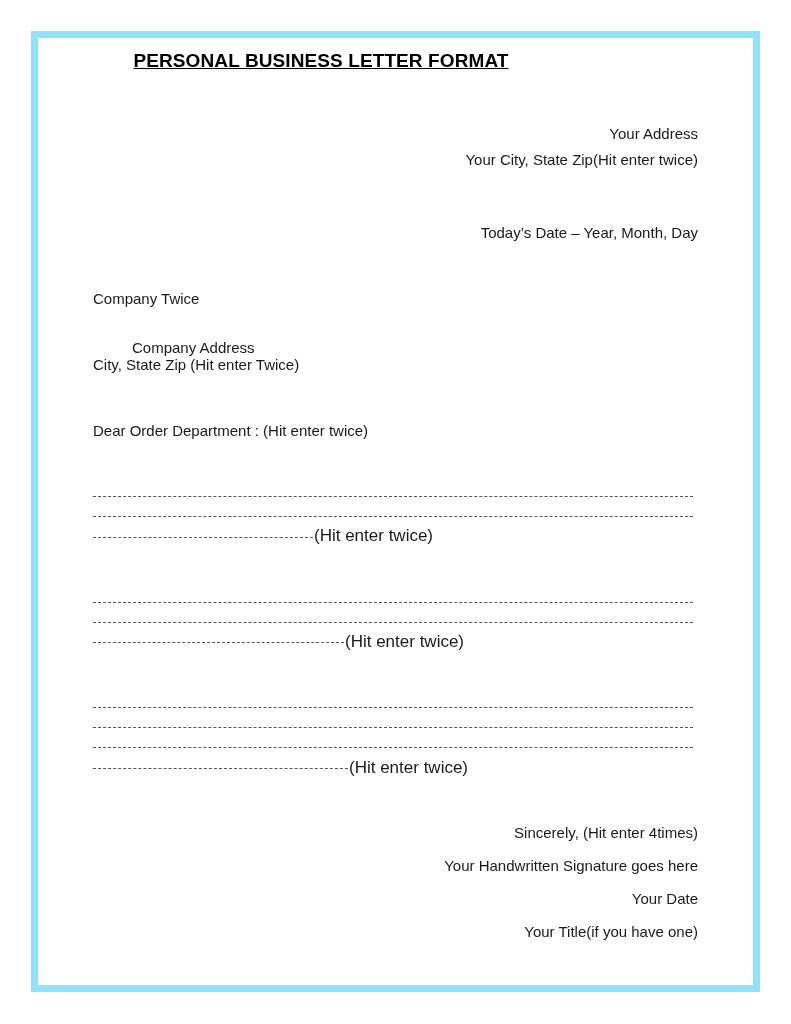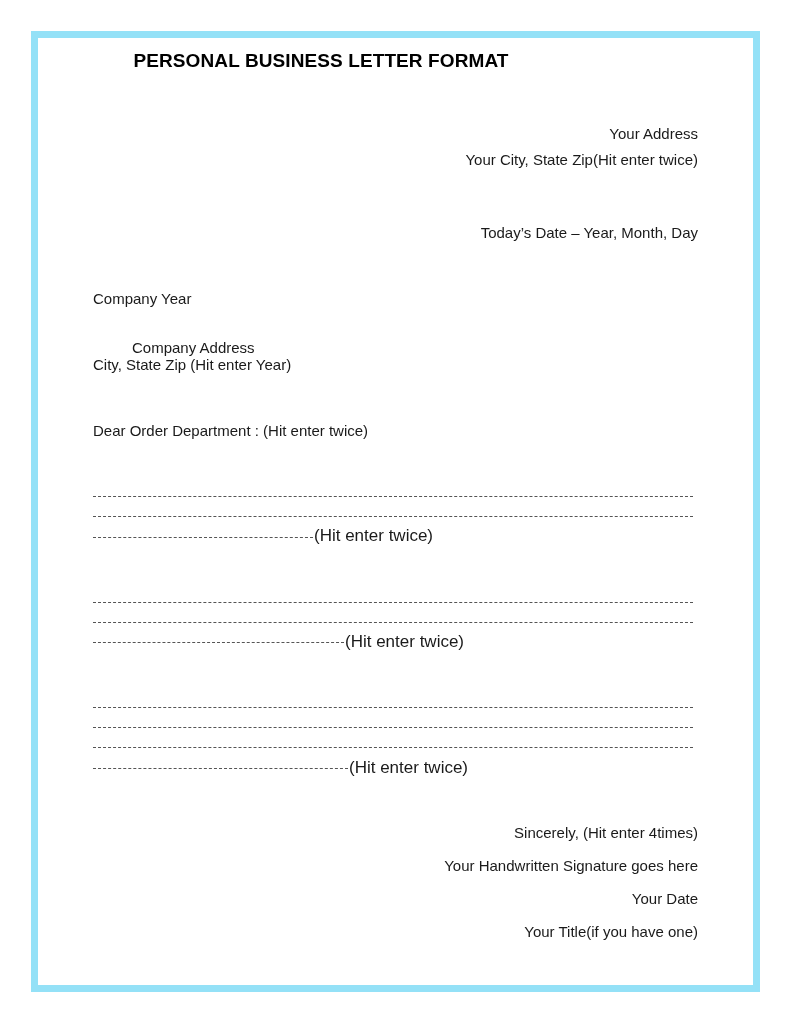--- a/index.html
+++ b/index.html
@@ -27,20 +27,21 @@
     .title {
       position: absolute;
       left: 0;
       width: 642px;
       top: 50px;
       text-align: center;
       font-size: 19px;
       font-weight: bold;
       letter-spacing: 0.1px;
       color: #000;
+      text-decoration: underline;
     }
     .line {
       position: absolute;
       font-size: 15px;
       line-height: 16px;
       white-space: nowrap;
     }
     .right {
       right: 93px;
       text-align: right;
@@ -72,23 +73,23 @@
 <body>
 
 <div class="frame"></div>
 
 <div class="title">PERSONAL BUSINESS LETTER FORMAT</div>
 
 <div class="line right" style="top:126px;">Your Address</div>
 <div class="line right" style="top:152px;margin-left:14px;">Your  City, State Zip(Hit enter twice)</div>
 <div class="line right" style="top:225px;">Today’s Date – Year, Month, Day</div>
 
-<div class="line left" style="top:291px;">Company Year</div>
+<div class="line left" style="top:291px;">Company Twice</div>
 <div class="line left" style="top:340px;margin-left:39px;">Company Address</div>
-<div class="line left" style="top:357px;">City, State Zip (Hit enter Year)</div>
+<div class="line left" style="top:357px;">City, State Zip (Hit enter Twice)</div>
 
 <div class="line left" style="top:423px;">Dear Order Department : (Hit enter twice)</div>
 
 <div class="dash" style="top:496px;"></div>
 <div class="dash" style="top:516px;"></div>
 <div class="dash-partial" style="top:537px; width:220px;"></div>
 <div class="hint" style="top:528px; left:314px;">(Hit enter twice)</div>
 
 <div class="dash" style="top:602px;"></div>
 <div class="dash" style="top:622px;"></div>

